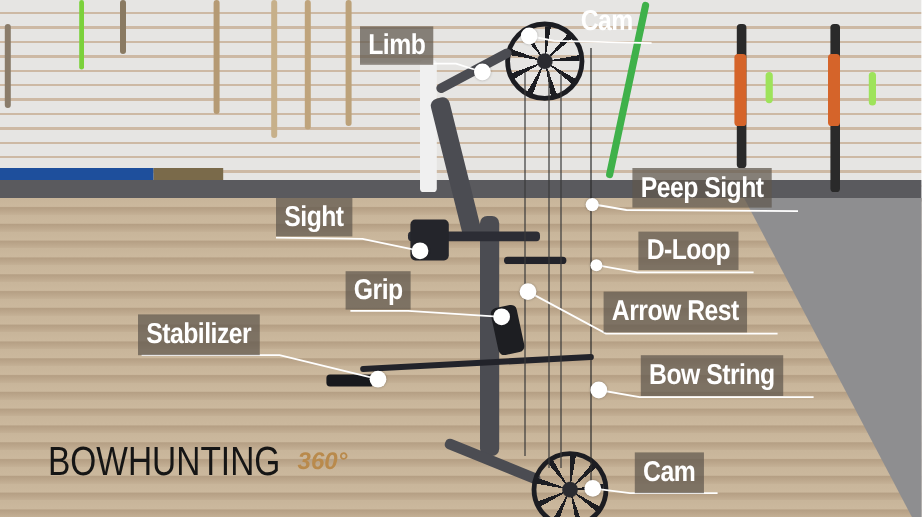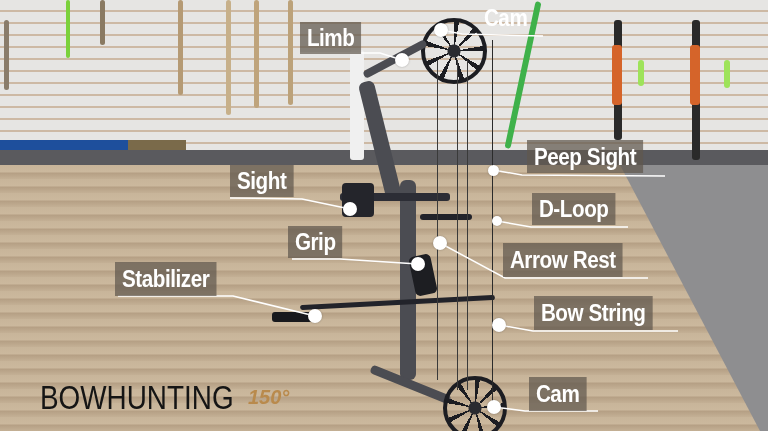--- a/index.html
+++ b/index.html
@@ -27,21 +27,21 @@
   .string { position:absolute; width:1px; background:#3a3a3a; }
   .rod { position:absolute; height:5px; background:#22232a; border-radius:3px; }
 
   
   .label { position:absolute; background:rgba(95,88,78,0.72); color:#fff;
     font-family:"Liberation Sans", sans-serif; font-weight:bold; font-size:22px; line-height:30px;
     padding:0 8px; letter-spacing:-0.5px; transform:scaleX(0.86); transform-origin:left center; white-space:nowrap; }
   .dot { position:absolute; width:14px; height:14px; border-radius:50%; background:#fff; margin-left:-7px; margin-top:-7px; box-shadow:0 0 2px rgba(0,0,0,0.3); }
   svg.leaders { position:absolute; left:0; top:0; width:768px; height:431px; }
 
-  .logo { position:absolute; left:40px; top:378px; }
+  .logo { position:absolute; left:40px; top:366px; }
   .logo-main { font-family:"Liberation Sans", sans-serif; font-size:34px; color:#151515; letter-spacing:0px; transform:scaleX(0.82); transform-origin:left center; display:inline-block; font-weight:normal; }
   .logo-sub { position:absolute; left:208px; top:8px; font-family:"Liberation Sans", sans-serif; font-size:20px; color:#b98a4c; font-style:italic; font-weight:bold; }
 </style>
 </head>
 <body>
 
 <div class="scene">
   <div class="wall"></div>
   <div class="banner"></div>
   <div class="banner2"></div>
@@ -115,14 +115,14 @@
 <div class="label" style="left:230px;top:165px;font-size:24px;line-height:32px;">Sight</div>
 <div class="label" style="left:532px;top:193px;font-size:24px;line-height:32px;">D-Loop</div>
 <div class="label" style="left:288px;top:226px;font-size:24px;line-height:32px;">Grip</div>
 <div class="label" style="left:503px;top:243px;font-size:24px;line-height:34px;">Arrow Rest</div>
 <div class="label" style="left:115px;top:262px;font-size:24px;line-height:34px;">Stabilizer</div>
 <div class="label" style="left:534px;top:296px;font-size:24px;line-height:34px;">Bow String</div>
 <div class="label" style="left:529px;top:377px;font-size:24px;line-height:34px;">Cam</div>
 
 <div class="logo">
   <span class="logo-main">BOWHUNTING</span>
-  <span class="logo-sub">150°</span>
+  <span class="logo-sub">360°</span>
 </div>
 
 </body></html>

